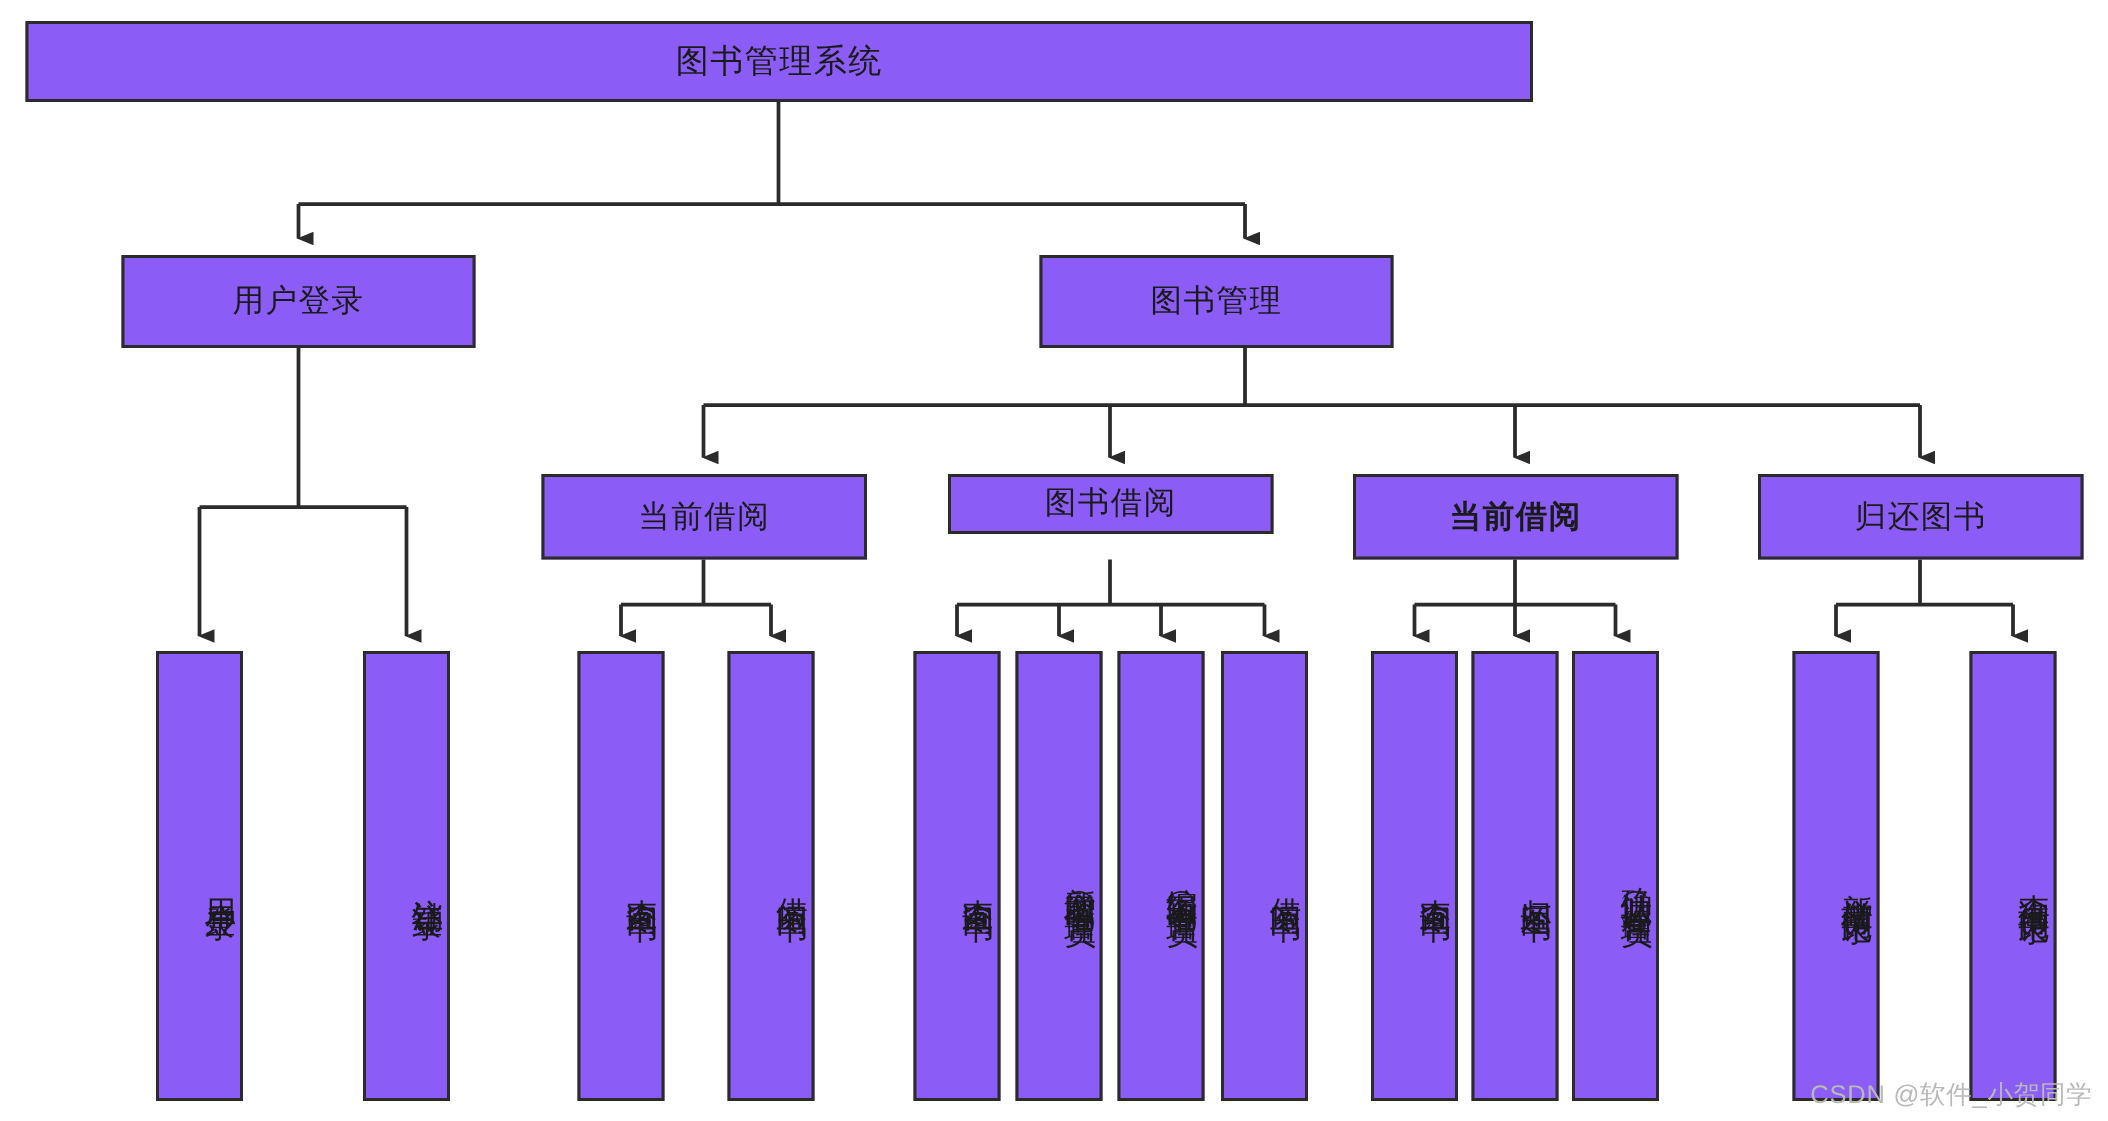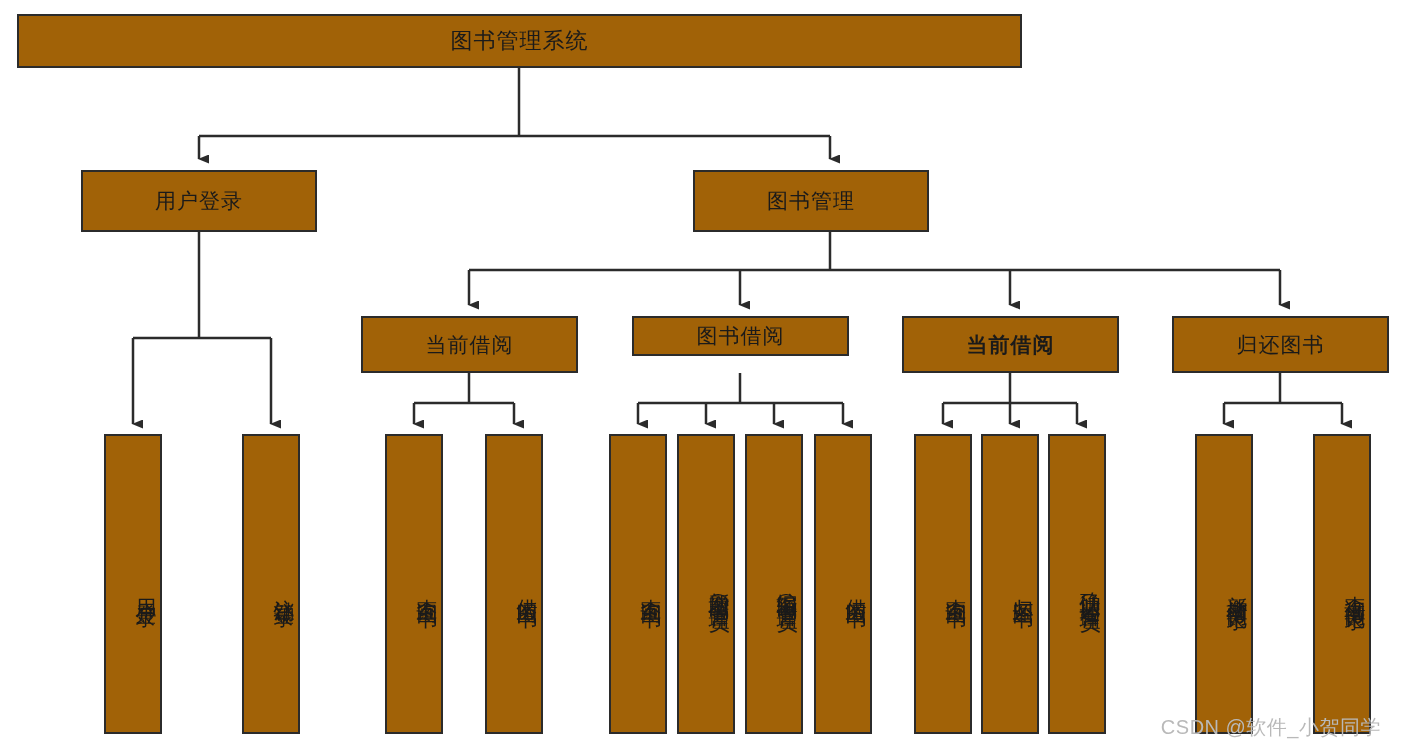--- a/index.html
+++ b/index.html
@@ -7,39 +7,39 @@
     width:1405px;height:747px;
     font-family:"Liberation Sans","DejaVu Sans",sans-serif;
     overflow:hidden;position:relative;
   }
   #canvas{position:absolute;left:0;top:0;width:1405px;height:747px;}
   svg.edges{position:absolute;left:0;top:0;width:1405px;height:747px;}
   .node{
     position:absolute;
     box-sizing:border-box;
     border:2px solid #2b2b2b;
-    background:#a16207;
+    background:#8b5cf6;
     display:flex;align-items:center;justify-content:center;
     color:#1a1a1a;
   }
   .node.horiz{font-size:21px;letter-spacing:1px;line-height:1.2;}
   .node.vert{
     writing-mode:vertical-rl;
     text-orientation:upright;
     font-size:21px;
     letter-spacing:3px;
     padding-top:8px;
     align-items:flex-start;
     justify-content:center;
   }
   .node.title{font-size:22px;}
   .watermark{
     position:absolute;
-    right:24px;bottom:6px;
-    font-size:20px;
+    right:10px;bottom:6px;
+    font-size:17px;
     color:#b9b9b9;
     letter-spacing:0.5px;
     white-space:nowrap;
     pointer-events:none;
   }
 </style>
 </head>
 <body>
 
 <div id="canvas">

